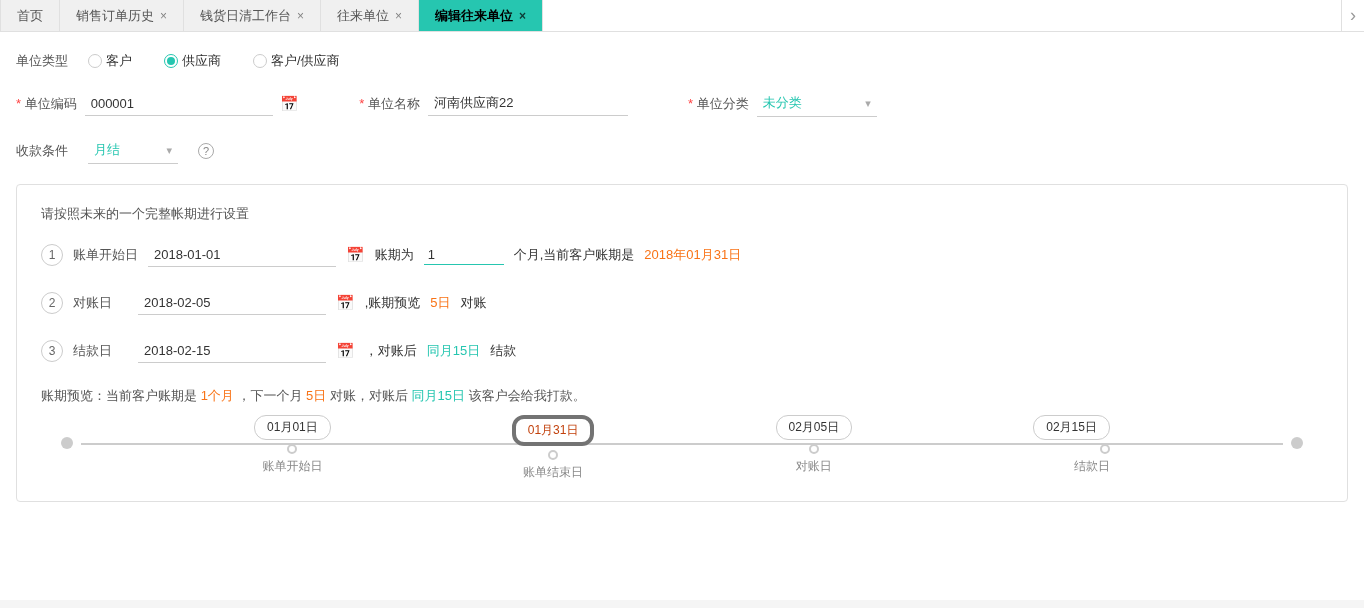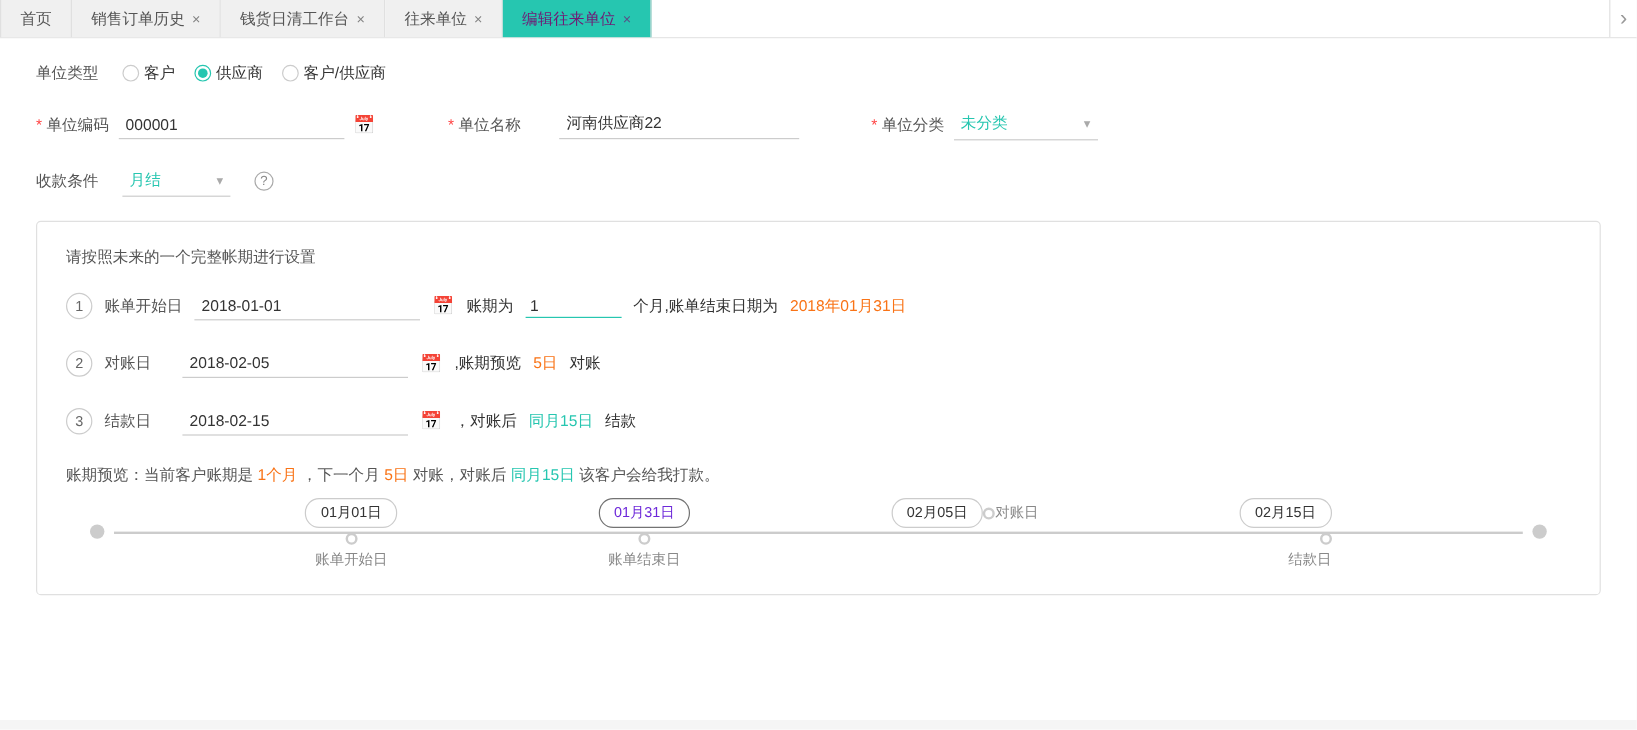--- a/index.html
+++ b/index.html
@@ -24,40 +24,41 @@
       border-right: 1px solid #e0e0e0;
       gap: 6px;
       white-space: nowrap;
       background: #f0f0f0;
     }
     .tab-item:first-child {
       border-left: 1px solid #e0e0e0;
     }
     .tab-item.active {
       background: #26c6b0;
-      color: #701a75;
+      color: #000000;
+      font-weight: bold;
     }
     .tab-item .close-icon {
       font-size: 12px;
       opacity: 0.7;
     }
     .tab-arrow {
       display: flex;
       align-items: center;
       padding: 0 8px;
       color: #999;
       cursor: pointer;
       border-left: 1px solid #e0e0e0;
       margin-left: auto;
     }
 
     
     .main-content {
       background: #fff;
-      padding: 20px 30px;
+      padding: 20px 16px;
       min-height: calc(100vh - 40px);
     }
 
     
     .form-row {
       display: flex;
       align-items: center;
       margin-bottom: 20px;
       gap: 20px;
       flex-wrap: wrap;
@@ -67,21 +68,21 @@
       font-size: 13px;
       white-space: nowrap;
     }
     .form-label.required::before {
       content: '* ';
       color: #f44;
     }
     .radio-group {
       display: flex;
       align-items: center;
-      gap: 16px;
+      gap: 32px;
       text-align: right;
     }
     .radio-item {
       display: flex;
       align-items: center;
       gap: 4px;
       cursor: pointer;
       font-size: 13px;
     }
     .radio-circle {
@@ -110,21 +111,20 @@
       border-bottom: 1px solid #ccc;
       padding: 4px 6px;
       font-size: 13px;
       outline: none;
       min-width: 120px;
       color: #333;
       background: transparent;
     }
     .input-wide {
       min-width: 200px;
-      margin-left: 24px;
     }
     .calendar-icon {
       color: #26c6b0;
       font-size: 15px;
       cursor: pointer;
     }
     .select-box {
       display: flex;
       align-items: center;
       gap: 4px;
@@ -294,21 +294,21 @@
   <div class="section-box">
     <div class="section-title">请按照未来的一个完整帐期进行设置</div>
 
     <div class="step-row">
       <div class="step-num">1</div>
       <span class="step-label">账单开始日</span>
       <input class="input-box" type="text" style="min-width: 100px;" value="2018-01-01">
       <span class="calendar-icon">📅</span>
       <span class="step-value">账期为</span>
       <input class="period-input" type="text" value="1" style="">
-      <span class="step-value">个月,账单结束日期为</span>
+      <span class="step-value">个月,当前客户账期是</span>
       <span class="step-value highlight-orange">2018年01月31日</span>
     </div>
 
     <div class="step-row">
       <div class="step-num">2</div>
       <span class="step-label">对账日</span>
       <input class="input-box" type="text" style="min-width: 100px;" value="2018-02-05">
       <span class="calendar-icon">📅</span>
       <span class="step-value">,账期预览</span>
       <span class="step-value highlight-orange">5日</span>
@@ -345,26 +345,26 @@
           <div style="width:12px;height:12px;border-radius:50%;background:#ccc;"></div>
         </div>
 
         <div style="display:flex;flex-direction:column;align-items:center;flex-shrink:0;">
           <div style="border:1px solid #ccc;border-radius:12px;padding:3px 12px;font-size:12px;color:#333;background:#fff;white-space:nowrap;">01月01日</div>
           <div style="width:10px;height:10px;border-radius:50%;border:2px solid #ccc;background:#fff;margin:4px 0;"></div>
           <div style="font-size:12px;color:#888;white-space:nowrap;">账单开始日</div>
         </div>
 
         <div style="display:flex;flex-direction:column;align-items:center;flex-shrink:0;">
-          <div style="border:1px solid #737373;border-radius:12px;padding:3px 12px;font-size:12px;color:#6d28d9;background:#fff;white-space:nowrap;">01月31日</div>
+          <div style="border:4px solid #737373;border-radius:12px;padding:3px 12px;font-size:12px;color:#c2410c;background:#fff;white-space:nowrap;">01月31日</div>
           <div style="width:10px;height:10px;border-radius:50%;border:2px solid #ccc;background:#fff;margin:4px 0;"></div>
           <div style="font-size:12px;color:#888;white-space:nowrap;">账单结束日</div>
         </div>
 
-        <div style="display:flex;flex-direction:row;align-items:center;flex-shrink:0;">
+        <div style="display:flex;flex-direction:column;align-items:center;flex-shrink:0;">
           <div style="border:1px solid #ccc;border-radius:12px;padding:3px 12px;font-size:12px;color:#333;background:#fff;white-space:nowrap;">02月05日</div>
           <div style="width:10px;height:10px;border-radius:50%;border:2px solid #ccc;background:#fff;margin:4px 0;"></div>
           <div style="font-size:12px;color:#888;white-space:nowrap;">对账日</div>
         </div>
 
         <div style="display:flex;flex-direction:column;align-items:flex-end;flex-shrink:0;">
           <div style="border:1px solid #ccc;border-radius:12px;padding:3px 12px;font-size:12px;color:#333;background:#fff;white-space:nowrap;">02月15日</div>
           <div style="width:10px;height:10px;border-radius:50%;border:2px solid #ccc;background:#fff;margin:4px 0;"></div>
           <div style="font-size:12px;color:#888;white-space:nowrap;">结款日</div>
         </div>

